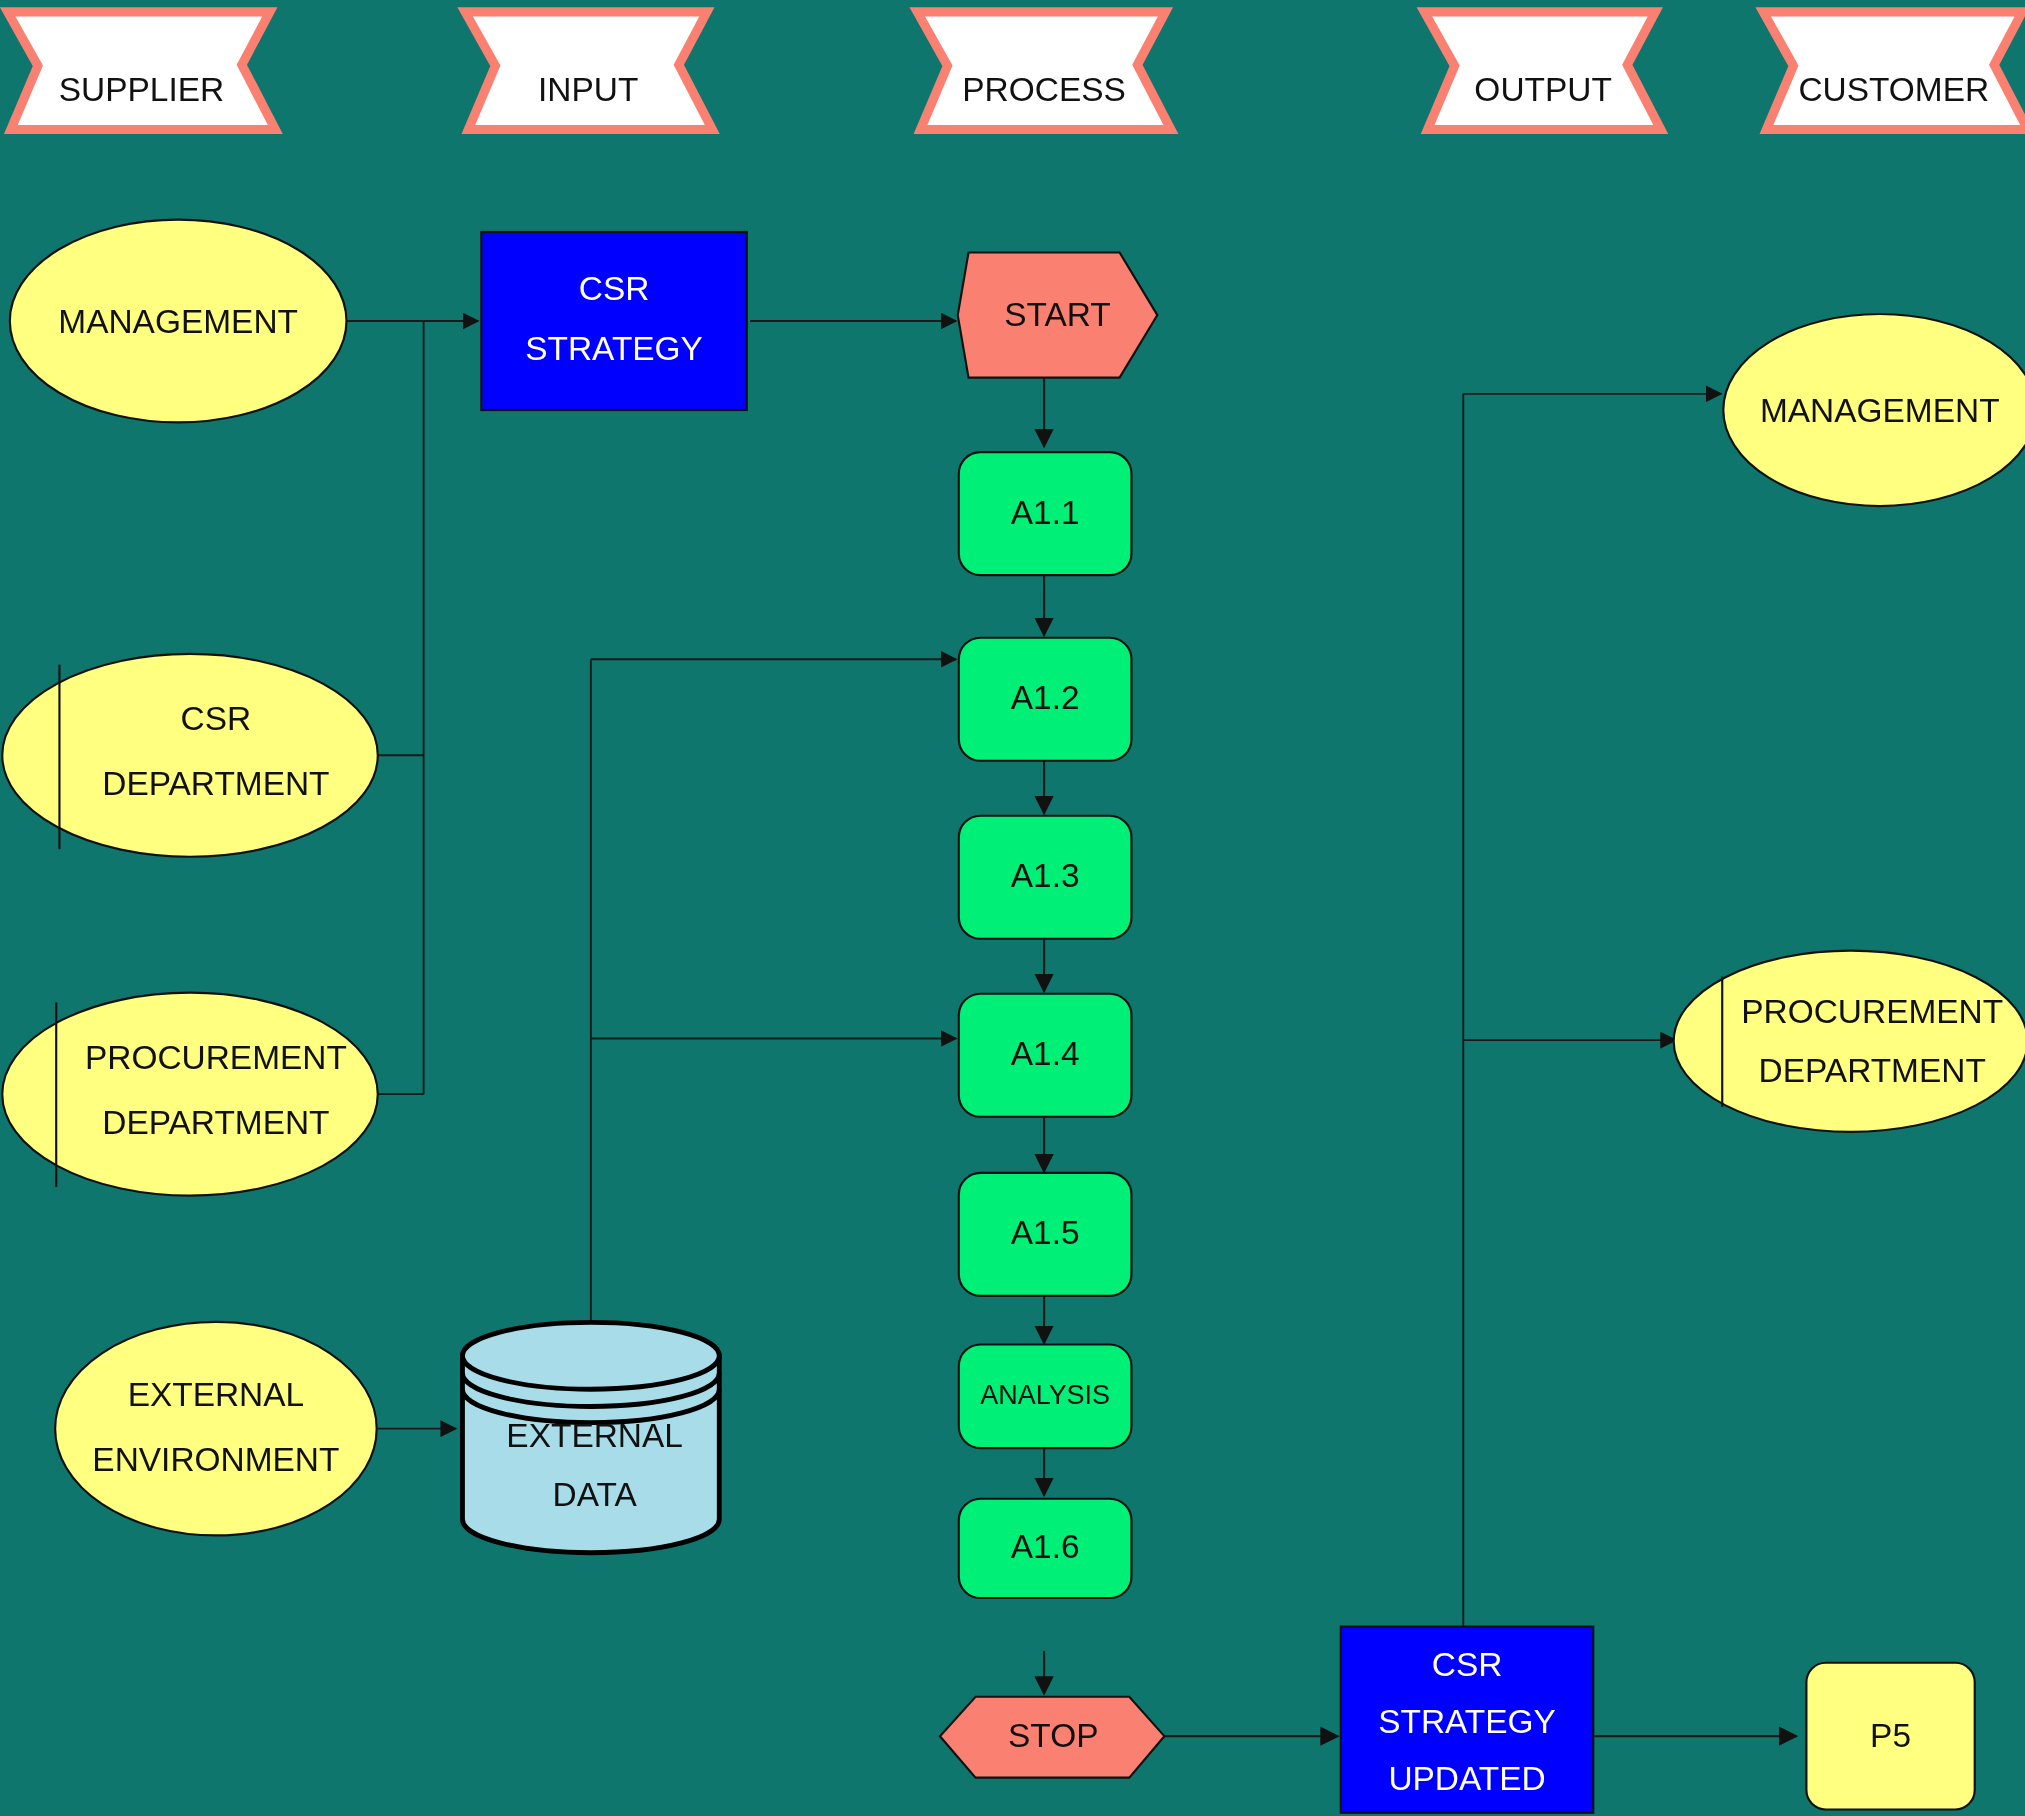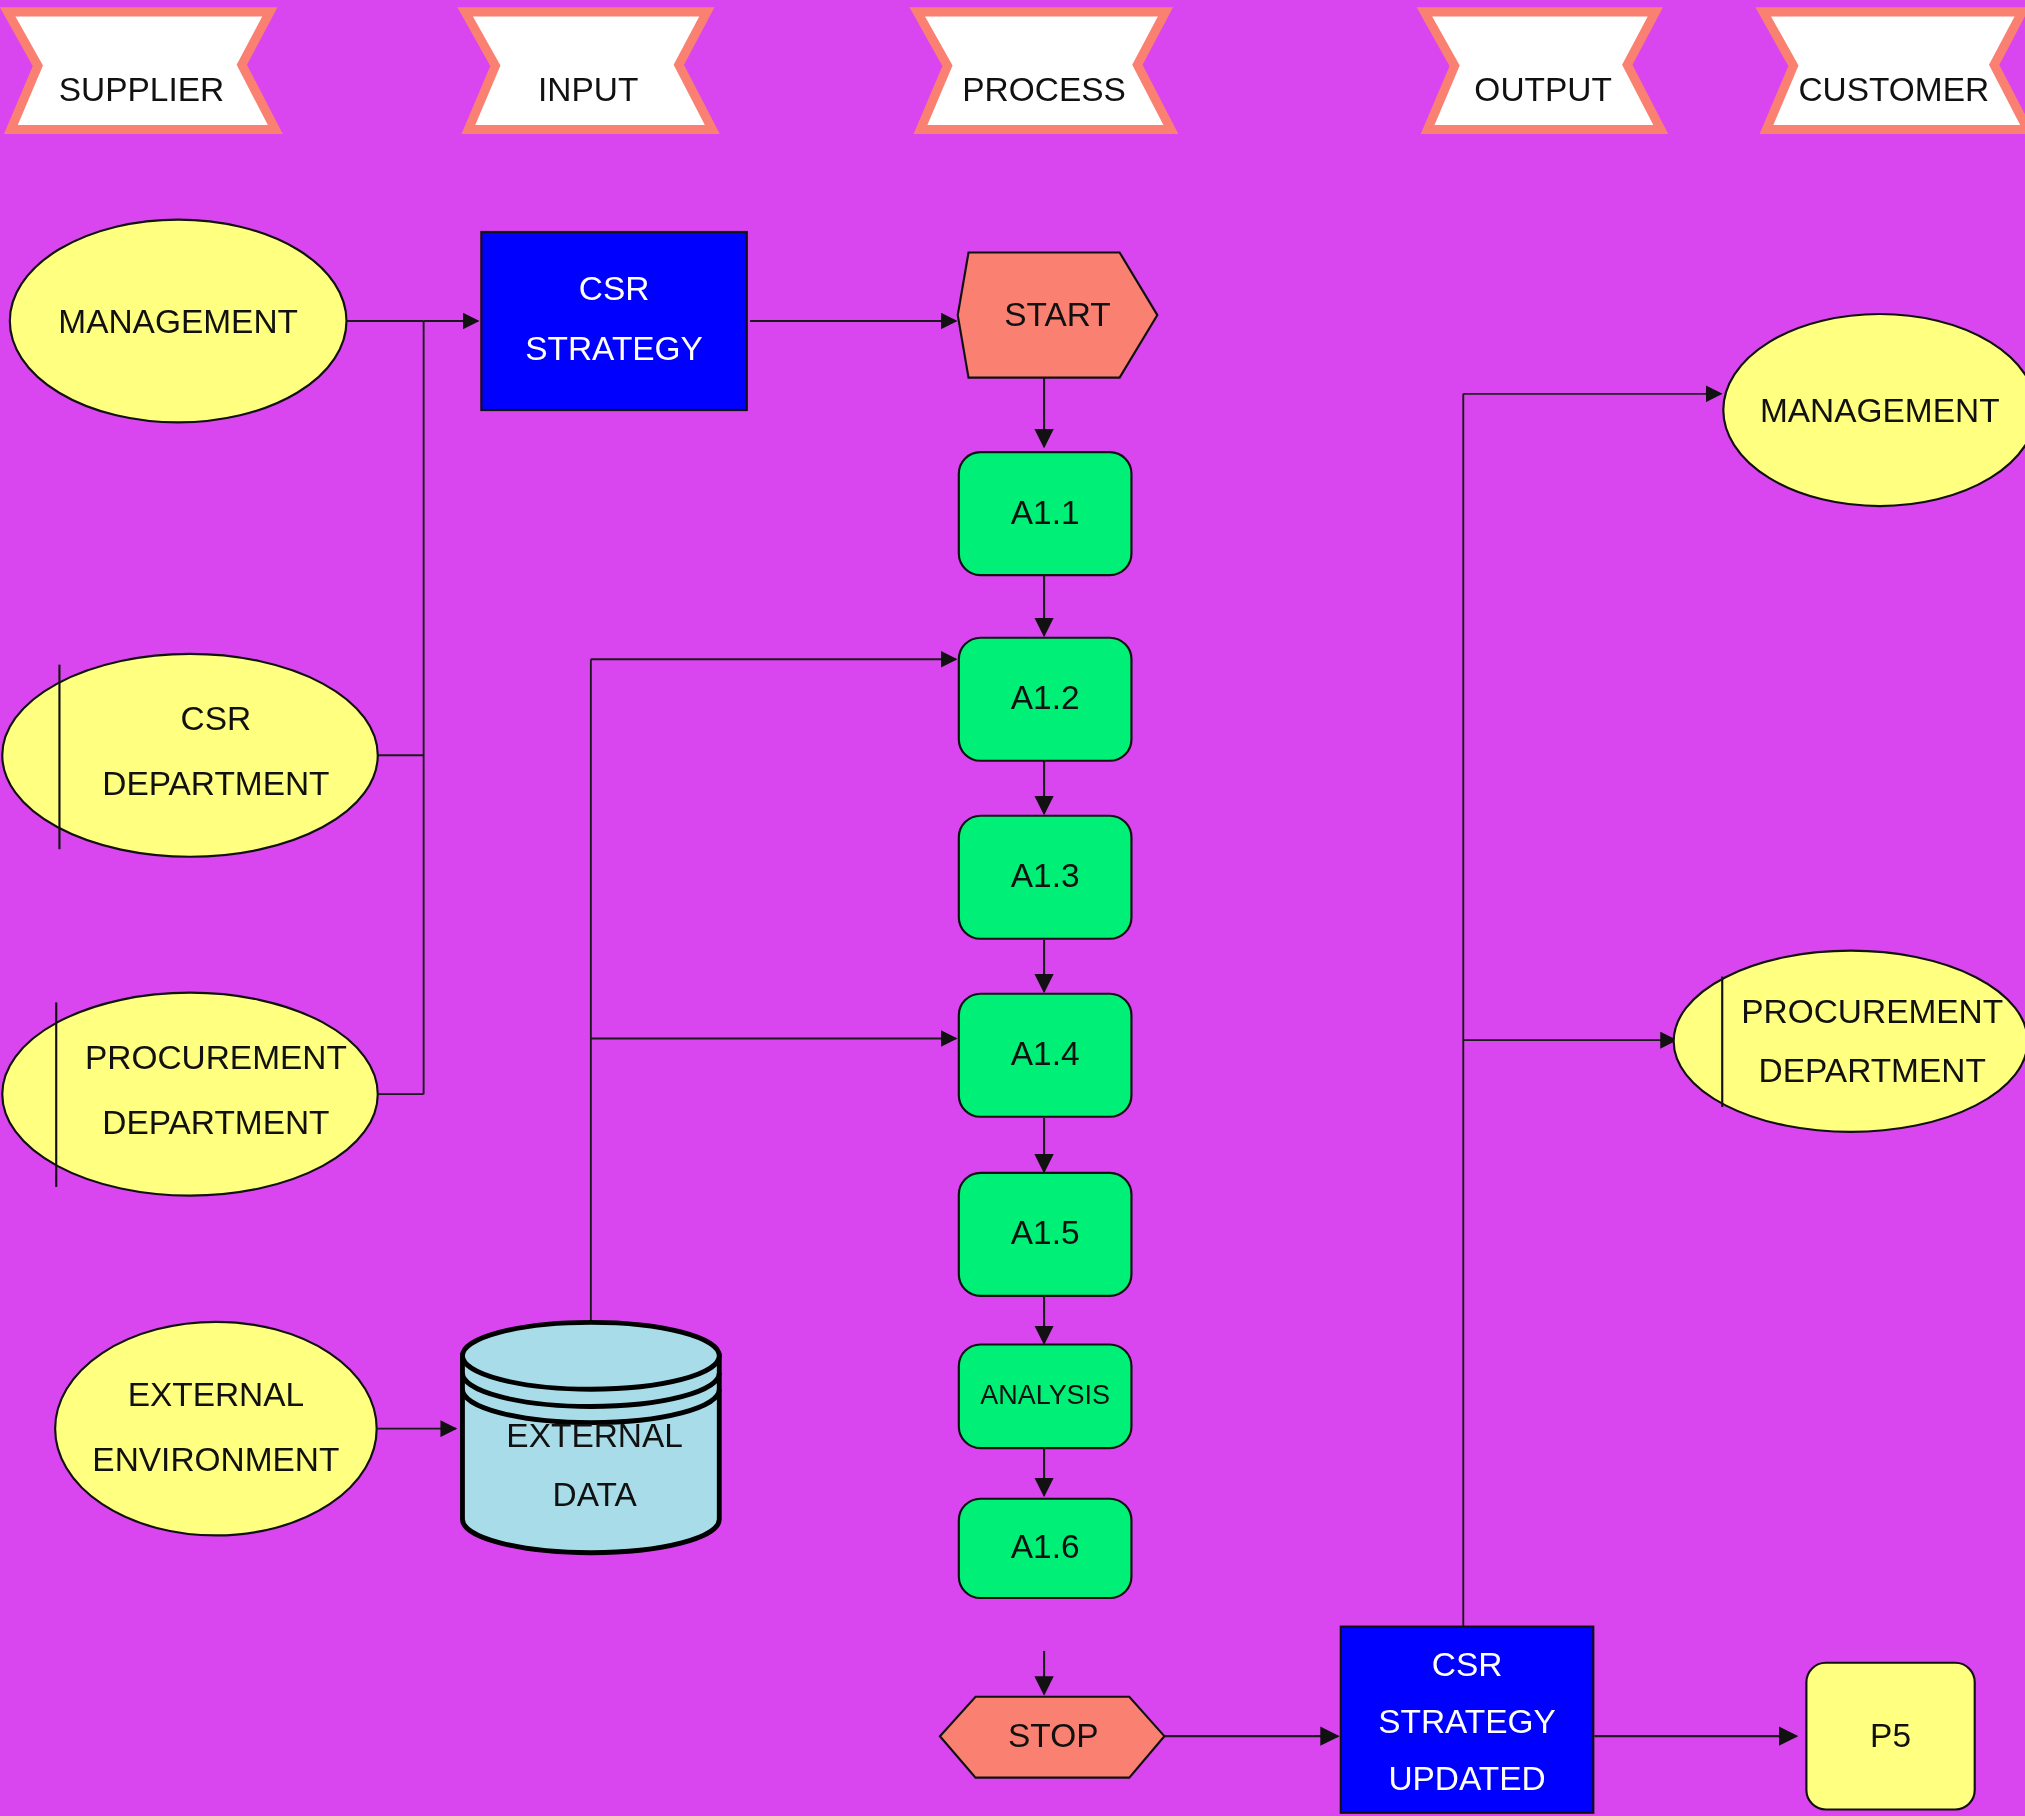--- a/index.html
+++ b/index.html
@@ -4,21 +4,21 @@
 <style>
   html, body {
     margin: 0;
     padding: 0;
     background: #ffffff;
   }
   #diagram-root {
     position: relative;
     width: 2025px;
     height: 1816px;
-    background: #d946ef;
+    background: #0f766e;
     font-family: "Liberation Sans", sans-serif;
   }
   svg#sipoc-svg {
     display: block;
     width: 2025px;
     height: 1816px;
   }
   .band-label {
     font-family: "Liberation Sans", sans-serif;
     font-size: 62px;

